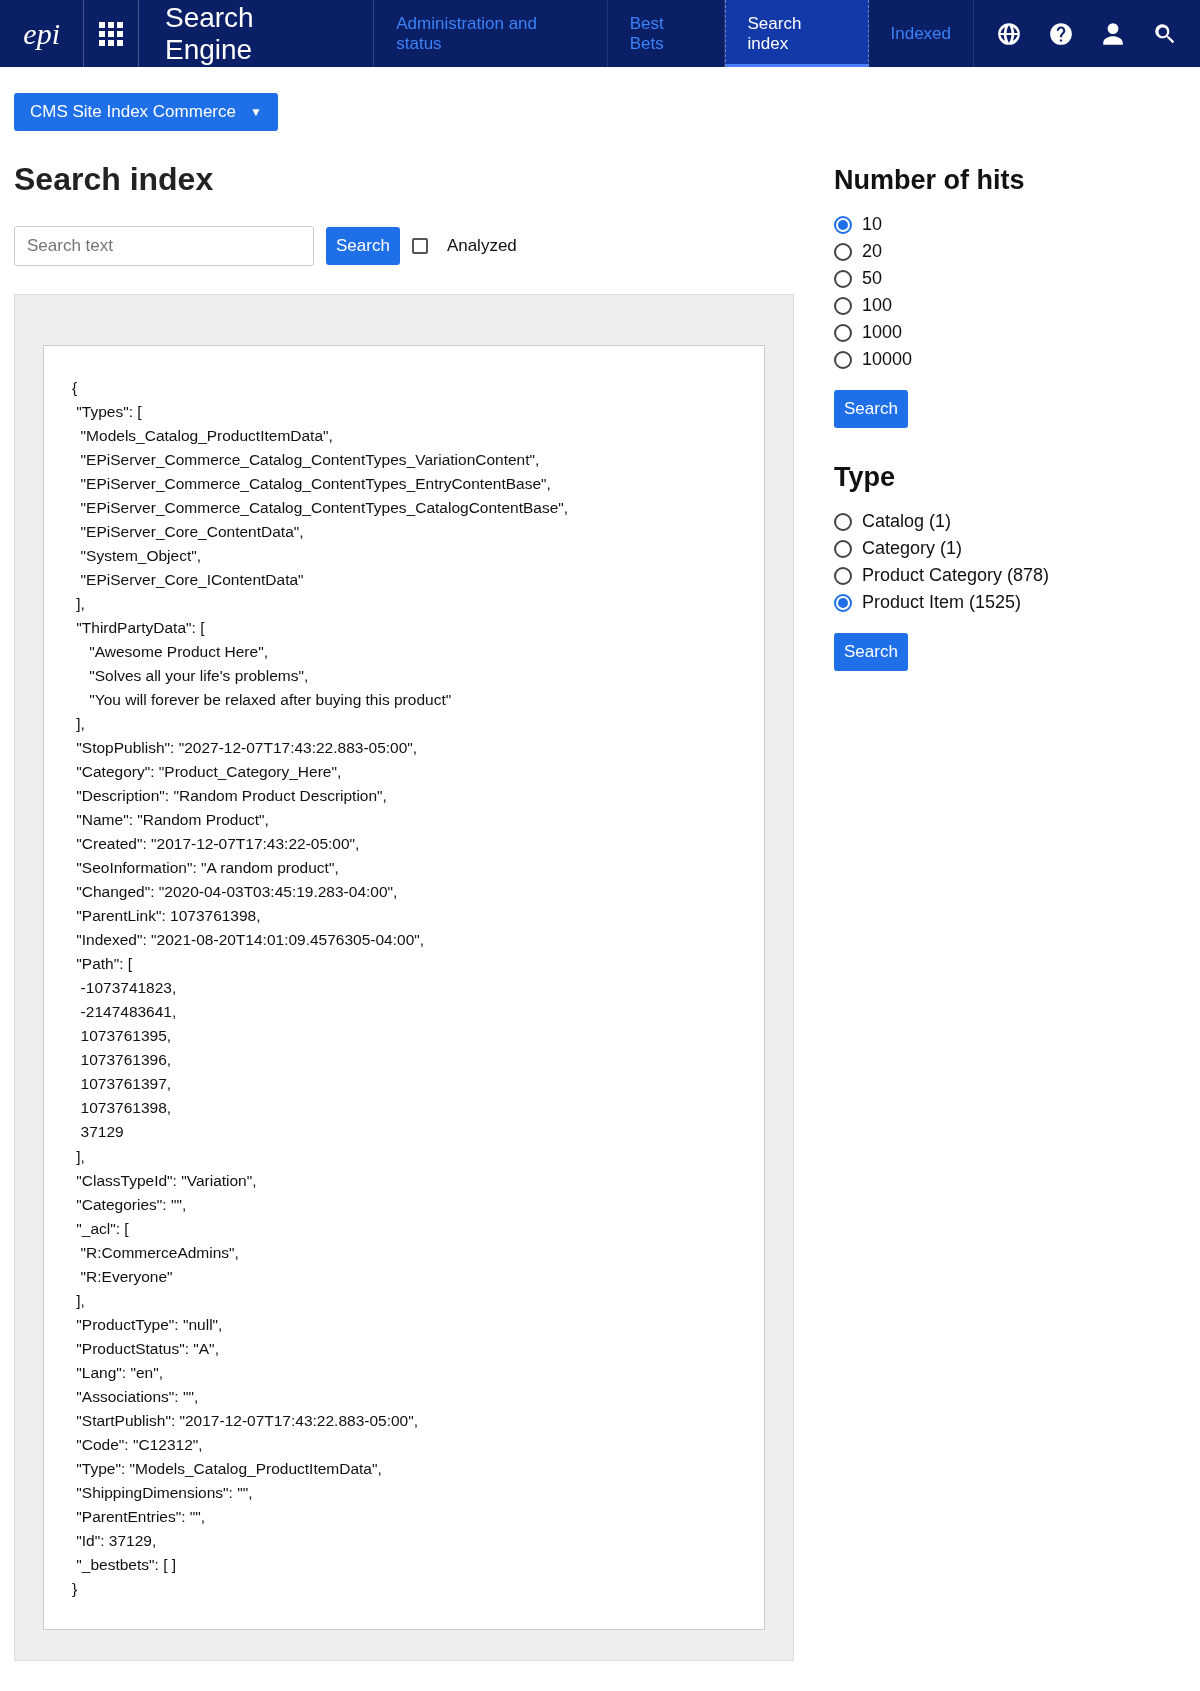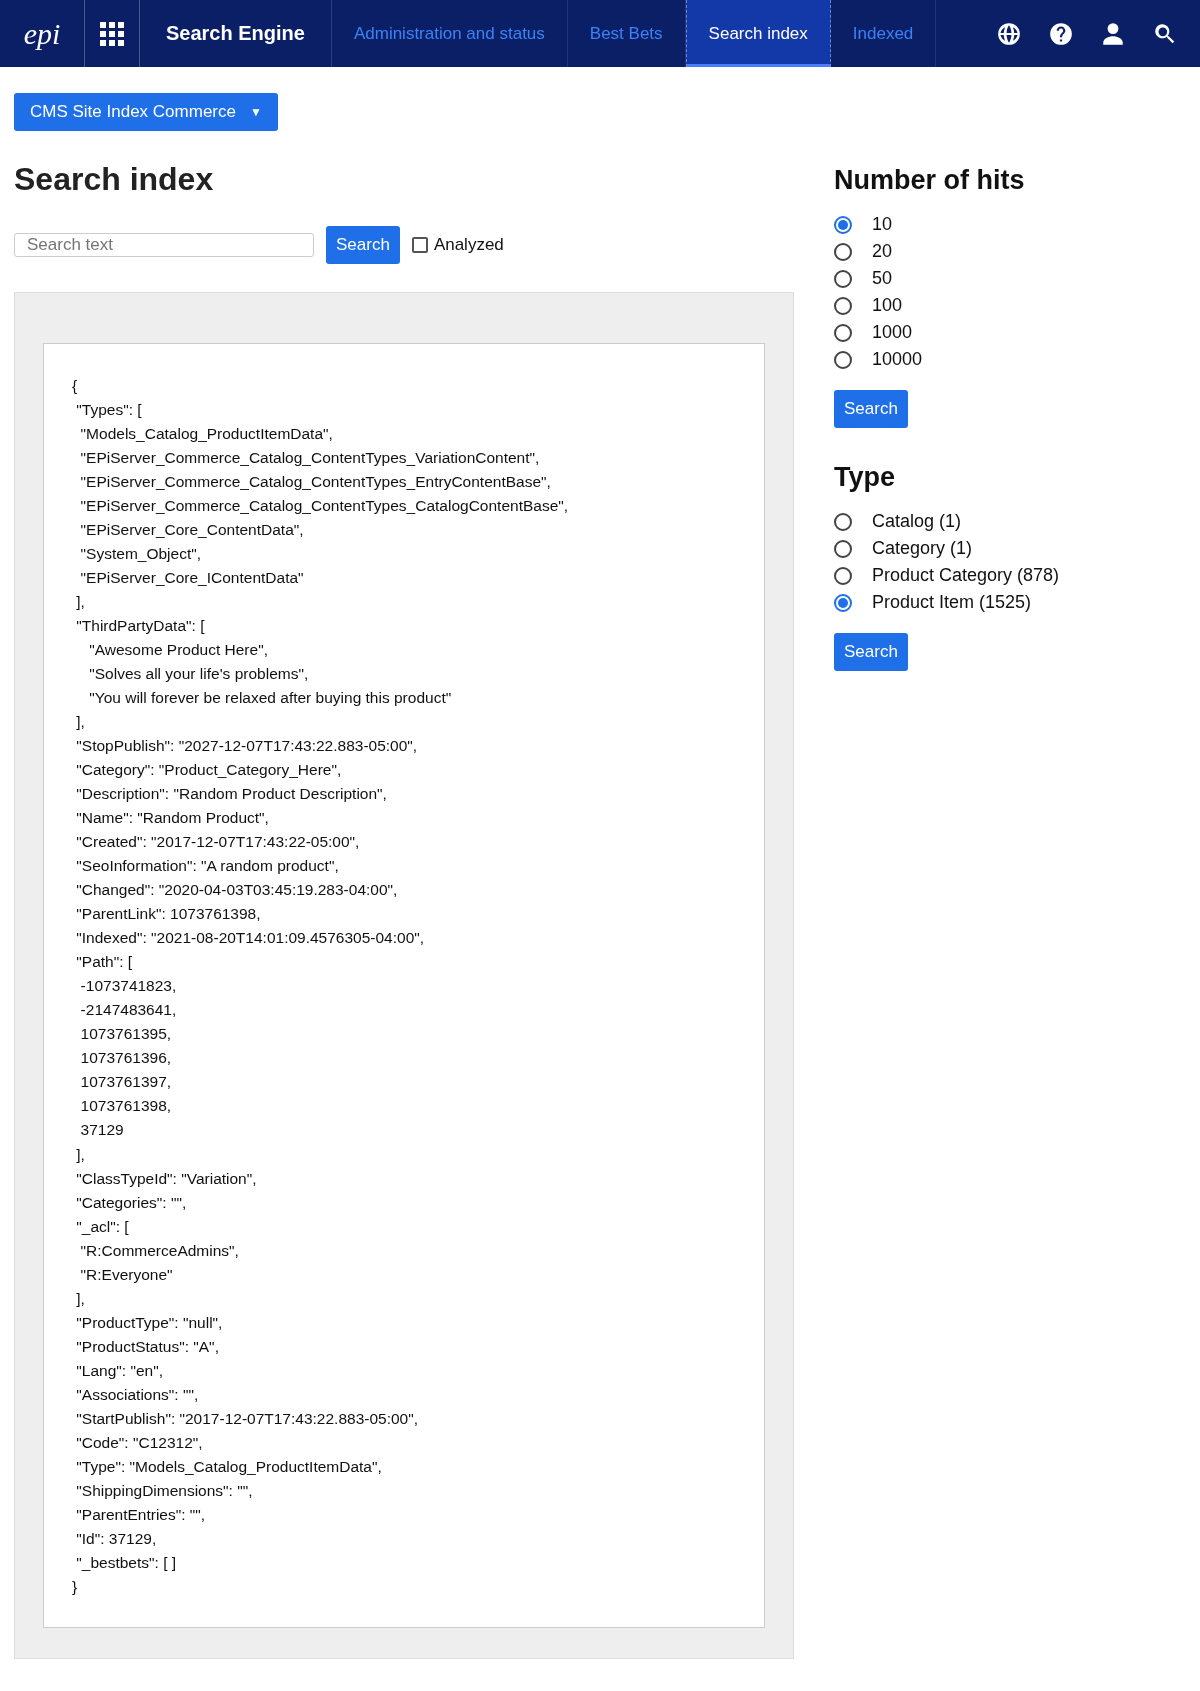--- a/index.html
+++ b/index.html
@@ -6,54 +6,54 @@
   html, body { font-family: Arial, Helvetica, sans-serif; background: #fff; color: #111; }
   body { width: 1200px; }
 
   
   .topbar { display: flex; align-items: stretch; background: #0b1f66; height: 67px; color: #fff; }
   .logo-cell { width: 85px; display:flex; align-items:center; justify-content:center; border-right:1px solid rgba(255,255,255,0.25);}
   .logo { font-family: "Brush Script MT","Segoe Script",cursive; font-size:30px; font-style:italic; }
   .apps-cell { width:55px; display:flex; align-items:center; justify-content:center; border-right:1px solid rgba(255,255,255,0.25);}
   .apps-grid { display:grid; grid-template-columns:repeat(3,6px); grid-template-rows:repeat(3,6px); gap:3px;}
   .apps-grid span { background:#fff; width:6px; height:6px; display:block;}
-  .app-title { font-size:20px; font-weight:700; padding:4px 26px; display:flex; align-items:center; border-right:1px solid rgba(255,255,255,0.15);}
+  .app-title { font-size:28px; font-weight:400; padding:4px 26px; display:flex; align-items:center; border-right:1px solid rgba(255,255,255,0.15);}
   .nav-tabs { display:flex; align-items:stretch; }
   .nav-tab { display:flex; align-items:center; padding:0 22px; font-size:17px; color:#3b82f6; cursor:pointer; border-right:1px solid rgba(255,255,255,0.1);}
   .nav-tab.active { background:#1338a7; color:#fff; box-shadow: inset 0 -3px 0 #4d7dff; border-left:1px dashed rgba(255,255,255,.4); border-right:1px dashed rgba(255,255,255,.4);}
   .nav-right { margin-left:auto; display:flex; align-items:center; gap:22px; padding:0 20px; }
   .icon-btn { width:30px; height:30px; display:flex; align-items:center; justify-content:center; cursor:pointer; }
   .icon-btn svg { fill:#fff; }
 
   
   .subbar { padding: 26px 14px 0 14px; }
   .pill { display:inline-flex; align-items:center; background:#1e6fe8; color:#fff; font-size:17px; padding:9px 16px; border-radius:3px; cursor:pointer;}
   .pill .caret { margin-left:14px; font-size:12px;}
 
   
   .content { display:flex; padding: 30px 14px 40px 14px; gap: 40px; align-items:flex-start;}
   .left { flex: 0 0 780px; }
   .right { flex: 1; padding-top: 4px;}
 
   h1.page-title { font-size:32px; font-weight:600; color:#222; margin-bottom: 28px;}
   .search-row { display:flex; align-items:center; gap:12px; margin-bottom: 28px;}
-  .search-input { width:300px; height:24px; border:1px solid #ccc; border-radius:3px; padding:0 12px; font-size:17px;}
+  .search-input { width:300px; height:40px; border:1px solid #ccc; border-radius:3px; padding:0 12px; font-size:17px;}
   .btn { background:#1e6fe8; color:#fff; border:none; border-radius:3px; padding:9px 10px; font-size:17px; cursor:pointer;}
-  .chk-wrap { display:flex; align-items:center; gap:6px; font-size:17px;text-align:center;}
+  .chk-wrap { display:flex; align-items:center; gap:19px; font-size:17px;text-align:center;}
   .chk { width:16px; height:16px; border:2px solid #555; border-radius:2px; display:inline-block;}
 
   .result-panel { background:#eee; border:1px solid #ddd; padding: 50px 28px 30px 28px;}
   .result-title { font-size:18px; margin-bottom:18px;}
   .result-title .em { font-style:italic;}
   .json-box { background:#fff; border:1px solid #ccc; padding:30px 20px 28px 28px; font-family: Arial, Helvetica, sans-serif; font-size:15.5px; line-height:1.55; white-space:pre; overflow:auto;}
 
   
   h2.side-title { font-size:27px; font-weight:600; margin-bottom:18px;}
   .radio-list { display:flex; flex-direction:column; gap:6px; margin-bottom:18px;}
-  .radio-item { display:flex; align-items:center; gap:20px; font-size:18px;}
+  .radio-item { display:flex; align-items:center; gap:10px; font-size:18px;}
   .radio { width:18px; height:18px; border:2px solid #444; border-radius:50%; display:inline-flex; align-items:center; justify-content:center; flex:0 0 18px;}
   .radio.sel { border-color:#1e6fe8;}
   .radio.sel::after { content:""; width:10px; height:10px; background:#1e6fe8; border-radius:50%;}
   .side-btn { margin-top:2px; }
   .type-section { margin-top:34px;}
 </style>
 </head>
 <body>
 
 <div class="topbar">

